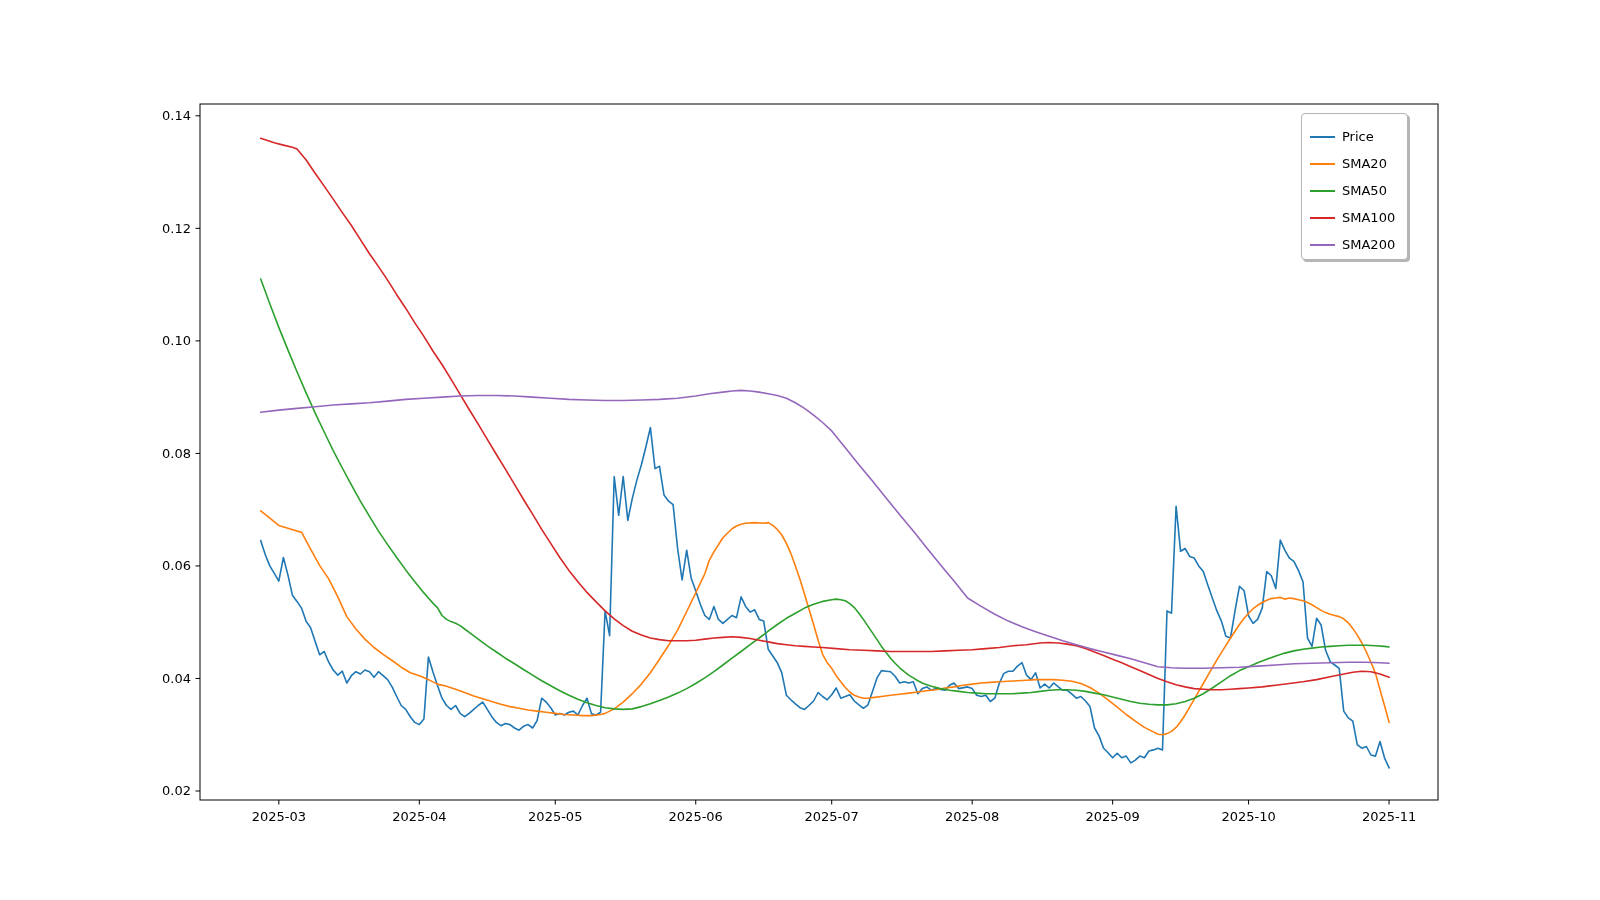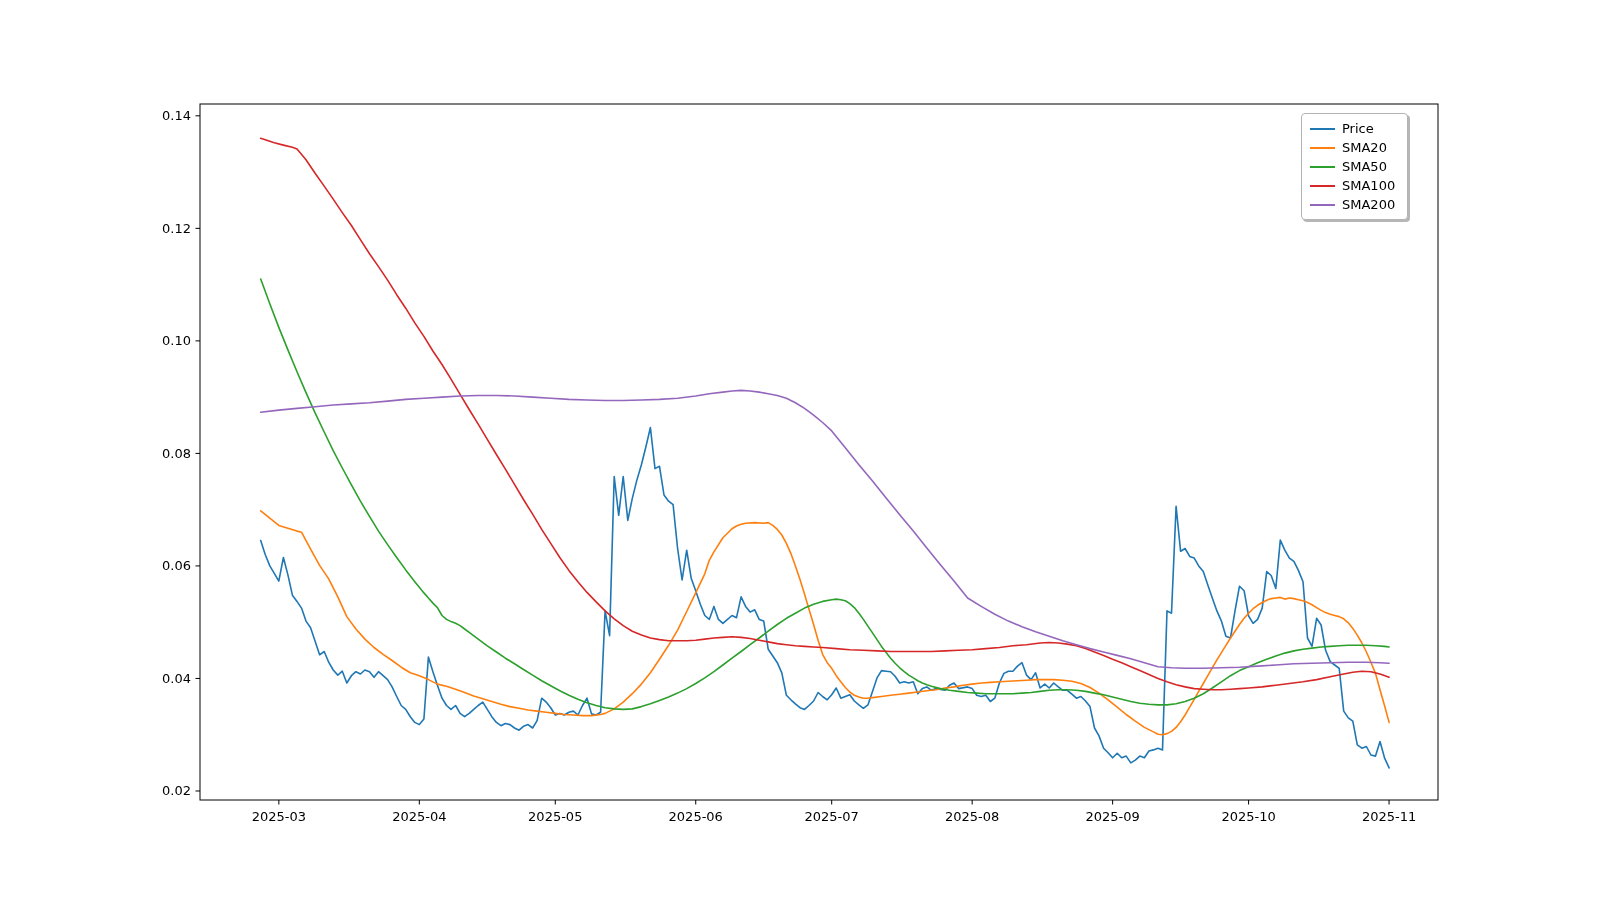--- a/index.html
+++ b/index.html
@@ -19,21 +19,21 @@
     position:absolute;
     left:1301px;top:113px;
     width:107px;
     background:#ffffff;
     border:1px solid #b4b4b4;
     border-radius:4px;
     box-shadow:2px 2px 0 rgba(110,110,110,0.5);
     padding:5px 8px;
     box-sizing:border-box;
   }
-  .legend-row{display:flex;align-items:center;height:19px;}
+  .legend-row{display:flex;align-items:center;height:19px;margin-top:8px;}
   .legend-swatch{width:25px;height:2px;margin-right:7px;flex:none;background:#000;}
   .legend-label{font-size:13px;color:#000;line-height:19px;white-space:nowrap;}
 </style>
 </head>
 <body>
 
 <div class="figure">
   <svg id="chart-svg" width="1600" height="900" viewBox="0 0 1600 900">
       <rect x="200" y="104" width="1238" height="696" fill="none" stroke="#000000" stroke-width="1"></rect>
       <line x1="278.84773060029283" y1="800" x2="278.84773060029283" y2="804.5" stroke="#000" stroke-width="1"></line>

